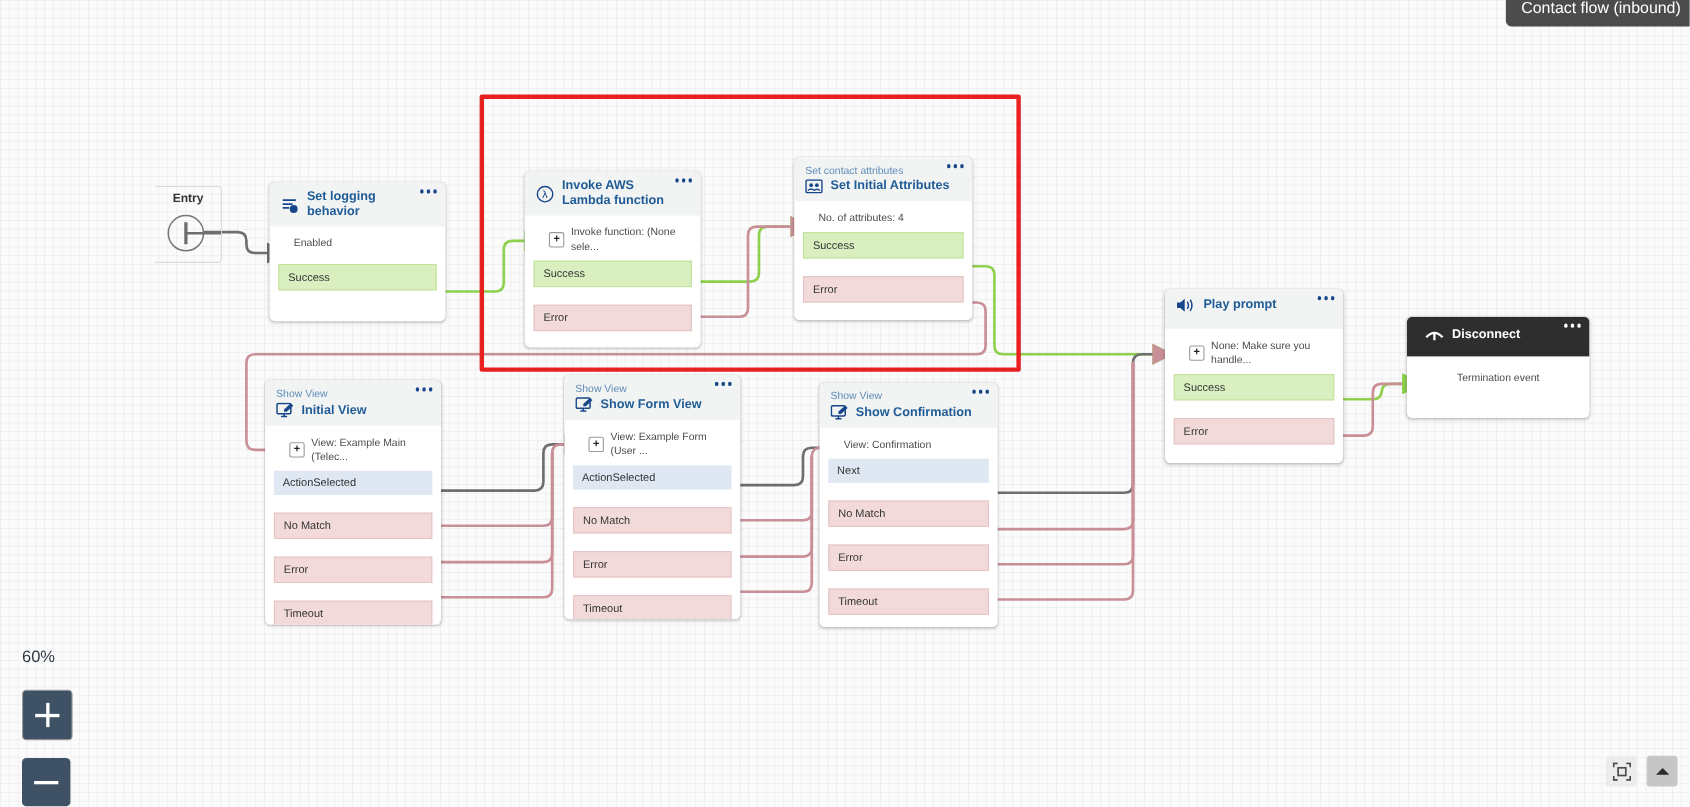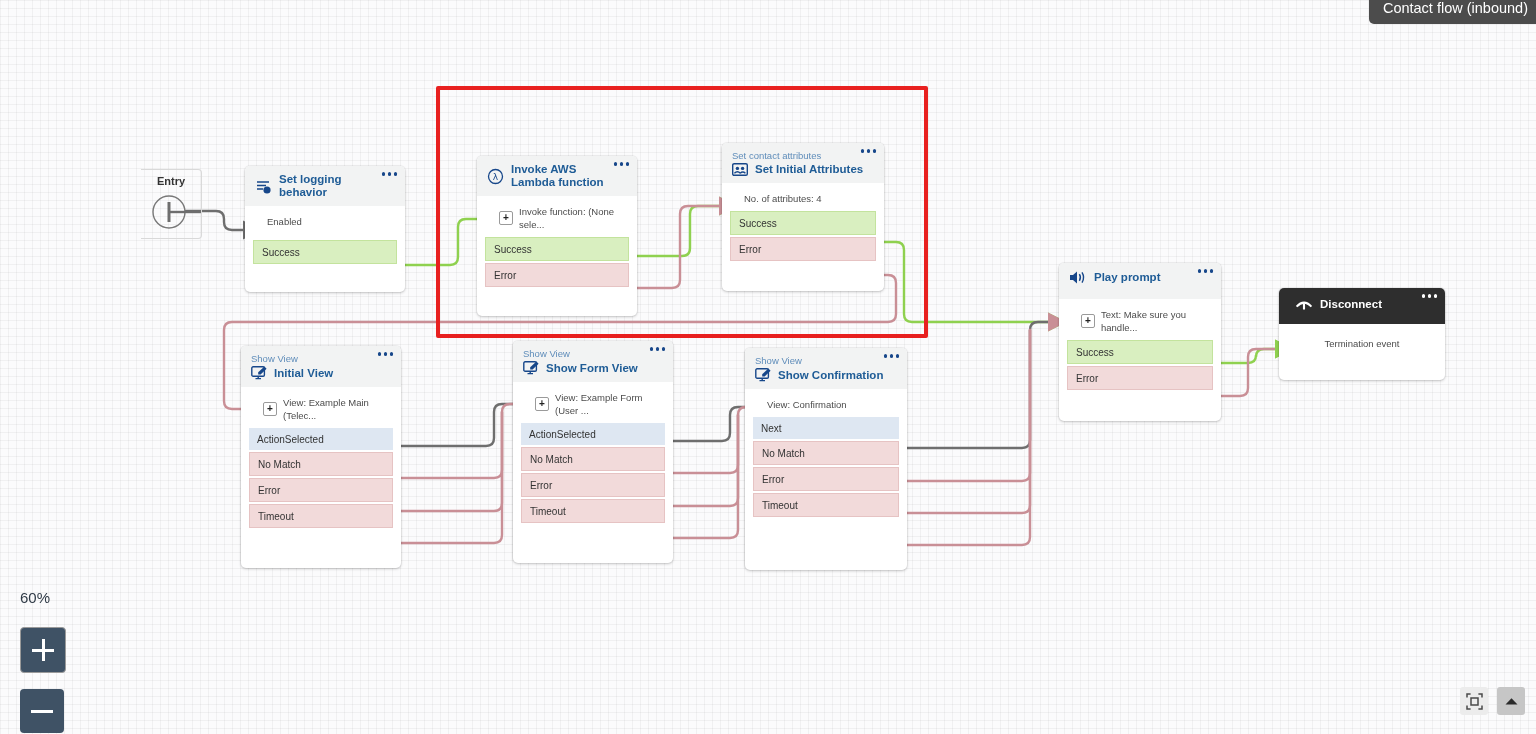--- a/index.html
+++ b/index.html
@@ -28,21 +28,21 @@
   .ntitle.white{color:#fff;}
   .dots{position:absolute;top:6px;right:8px;display:flex;gap:2.5px;}
   .dots i{width:3.5px;height:3.5px;border-radius:50%;background:#17478a;display:block;}
   .dots.white i{background:#fff;}
   .body{padding:9px 10px 6px 10px;}
   .prop{display:flex;align-items:center;gap:6px;font-size:9.5px;color:#4c4c4c;line-height:13px;margin-left:12px;}
   .plus{width:12px;height:12px;border:1px solid #9a9a9a;border-radius:2px;background:#fff;
         display:flex;align-items:center;justify-content:center;font-size:10px;color:#222;
         line-height:1;font-weight:bold;flex:none;}
   .ports{padding:0 0 8px 0;}
-  .port{height:22px;margin:0 8px 2px 8px;display:flex;align-items:center;
+  .port{height:22px;margin:0 8px 16px 8px;display:flex;align-items:center;
         padding-left:8px;font-size:10px;color:#333;border-radius:0;}
   .port.ok{background:#d9efc0;border:1px solid #c3e39d;}
   .port.err{background:#f2dada;border:1px solid #e6c3c3;}
   .port.neu{background:#dee7f2;border:none;}
   .note{font-size:9.5px;color:#4c4c4c;}
 
   
   #entry{position:absolute;left:141px;top:169px;width:60px;height:68px;
          border:1px solid #d9d9d9;border-left:none;border-radius:0 4px 4px 0;background:transparent;}
   #entry .lbl{position:absolute;top:5px;left:0;width:60px;text-align:center;
@@ -319,21 +319,21 @@
           <path d="M1,5 L4,5 L8,1.6 L8,13.4 L4,10 L1,10 Z" fill="#17478a"></path>
           <path d="M10.4,4.2 Q12.4,7.5 10.4,10.8" stroke="#17478a" stroke-width="1.4" fill="none"></path>
           <path d="M13,2.4 Q16.2,7.5 13,12.6" stroke="#17478a" stroke-width="1.4" fill="none"></path>
         </svg>
         <div class="ntitle">Play prompt</div>
       </div>
     </div>
     <div class="body">
       <div class="prop">
         <span class="plus">+</span>
-        <span>Text: Make sure you handle...</span>
+        <span>None: Make sure you handle...</span>
       </div>
     </div>
     <div class="ports">
       <div class="port ok">Success</div>
       <div class="port err">Error</div>
     </div>
   </div>
 
   <div class="node" style="left:1279px;top:288px;width:166px;height:92px;text-align:center;">
     <div class="hdr dark">

